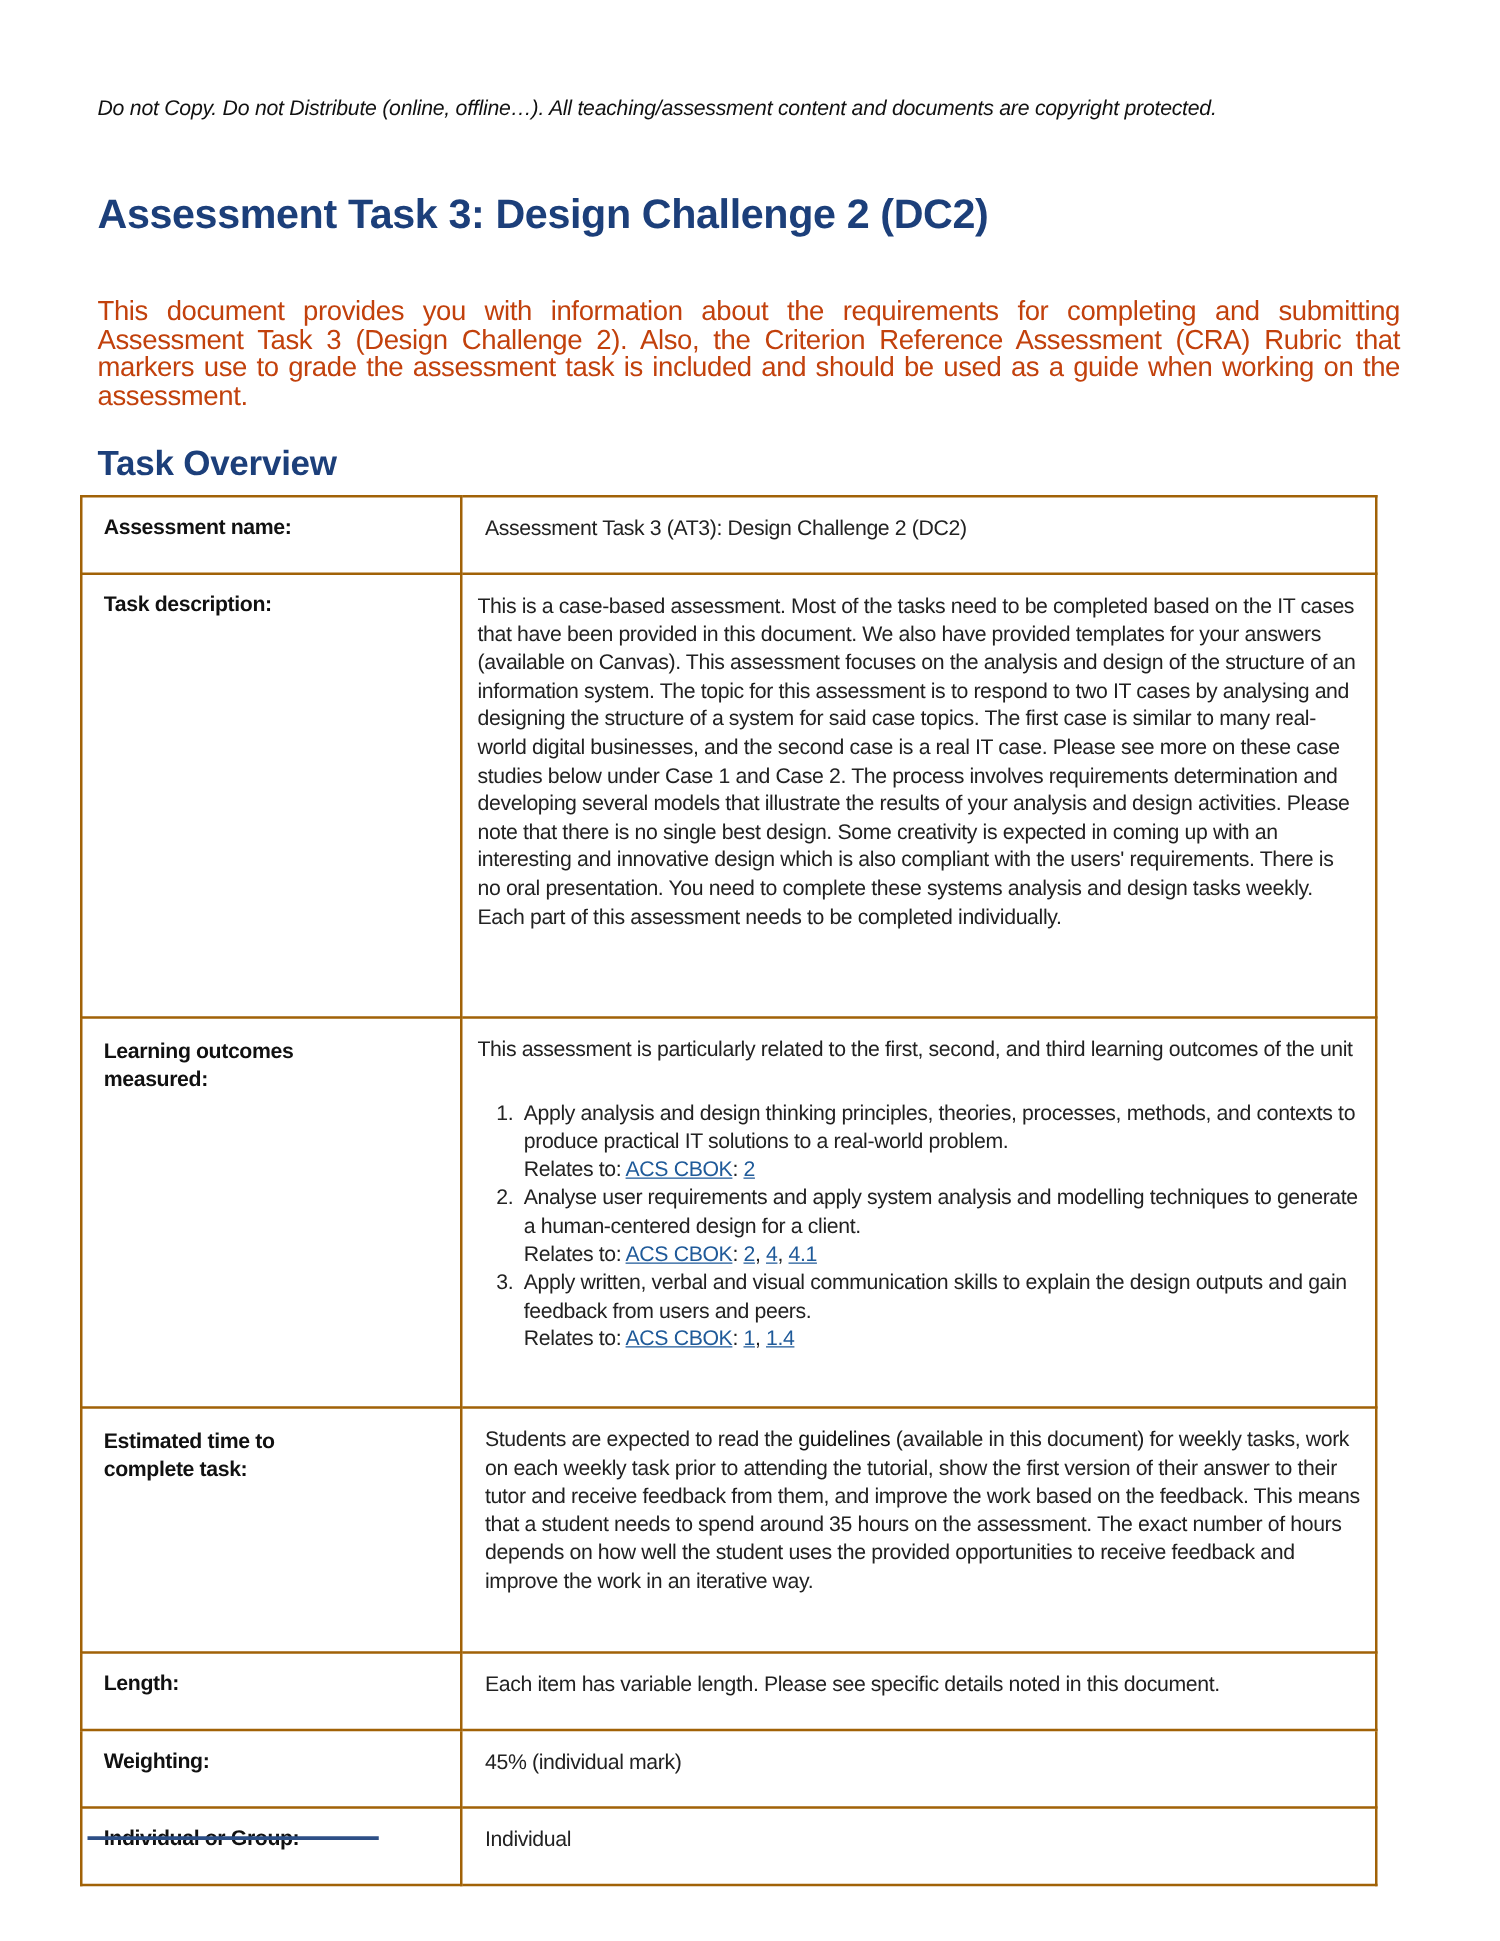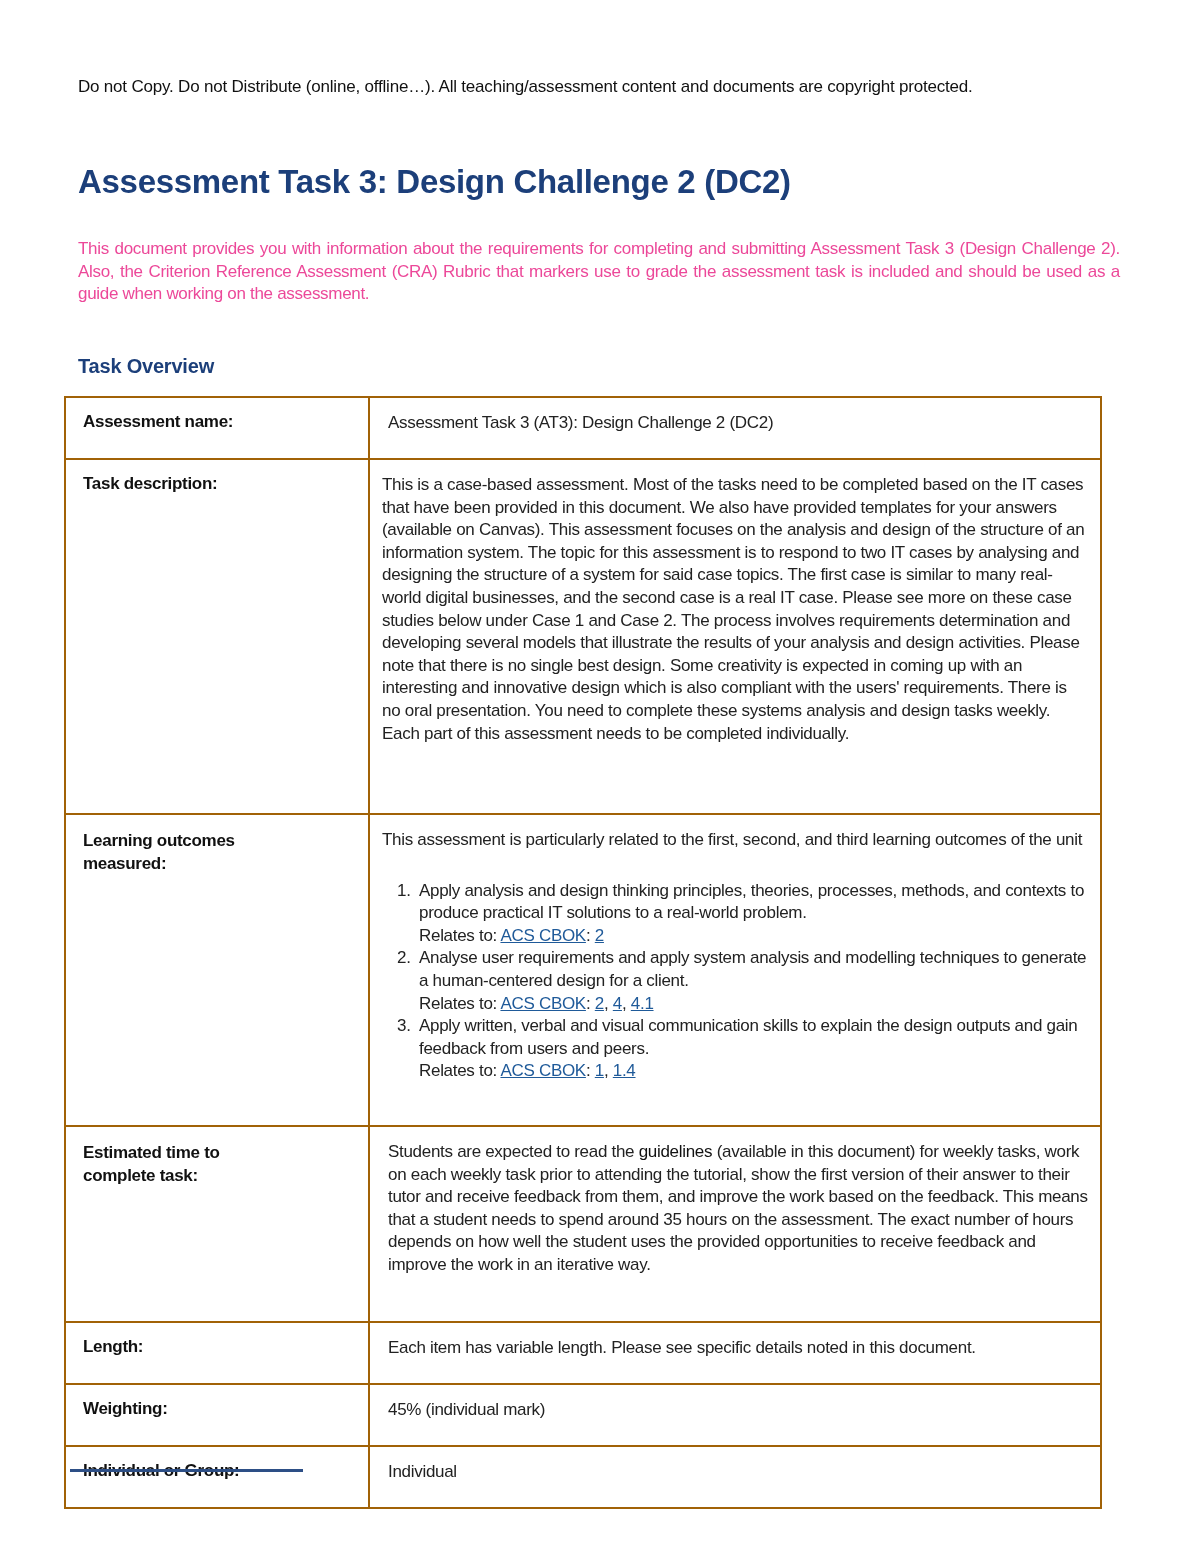--- a/index.html
+++ b/index.html
@@ -3,34 +3,34 @@
   <meta charset="utf-8">
   <style>
     html, body { margin: 0; padding: 0; background: #ffffff; }
     body {
       width: 1200px; height: 1553px; position: relative; overflow: hidden;
       font-family: "Liberation Sans", sans-serif; color: #222;
     }
     .page { position: absolute; left: 78px; top: 0; width: 1042px; }
     .notice {
       position: absolute; top: 76px; left: 0; width: 1042px;
-      font-size: 17px; line-height: 22px; text-align: justify;
+      font-style: italic; font-size: 17px; line-height: 22px; text-align: justify;
       text-align-last: left; color: #111; letter-spacing: -0.2px;
     }
     .doc-title {
-      position: absolute; top: 163px; left: 0;
+      position: absolute; top: 152px; left: 0;
       font-size: 33px; font-weight: bold; color: #1c3f7a; margin: 0; letter-spacing: -0.3px;
     }
     .intro {
       position: absolute; top: 238px; left: 0; width: 1042px;
-      font-size: 17px; line-height: 22.5px; text-align: justify; color: #ec4899; letter-spacing: -0.3px;
+      font-size: 22px; line-height: 22.5px; text-align: justify; color: #c2410c; letter-spacing: -0.3px;
     }
     .section-title {
       position: absolute; top: 355px; left: 0;
-      font-size: 20px; font-weight: bold; color: #1c3f7a; margin: 0; letter-spacing: -0.2px;
+      font-size: 28px; font-weight: bold; color: #1c3f7a; margin: 0; letter-spacing: -0.2px;
     }
     table.overview {
       position: absolute; left: 64px; top: 396px; width: 1038px;
       border-collapse: collapse; font-size: 17px; letter-spacing: -0.3px;
     }
     table.overview td {
       border: 2px solid #a16207; vertical-align: top; padding: 0;
     }
     td.label-cell { width: 285px; font-weight: bold; color: #111; padding: 14px 0 0 17px !important; }
     td.value-cell { padding: 14px 12px 0 12px !important; color: #222; line-height: 22.6px; }

